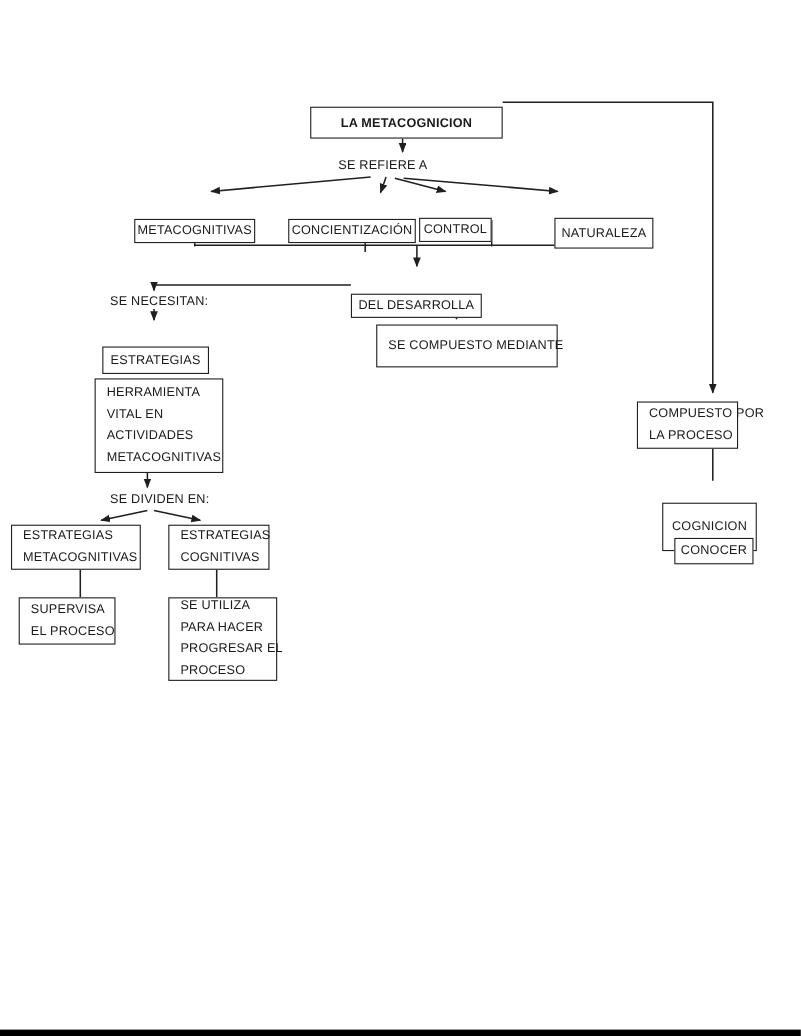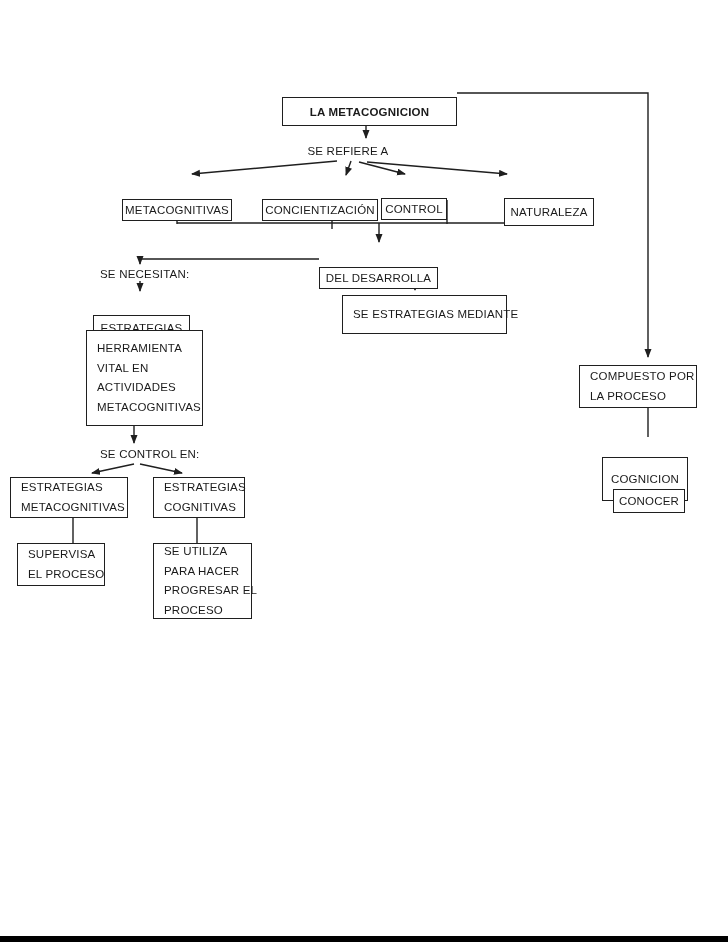--- a/index.html
+++ b/index.html
@@ -92,31 +92,31 @@
     <span>DEL DESARROLLA</span>
   </div>
 
   <div class="floating" style="left:100px;top:268px">SE NECESITAN:</div>
 
   <div class="node center" style="left:93px;top:295px;width:97px;height:25px">
     <span>ESTRATEGIAS</span>
   </div>
 
   <div class="node multi" style="left:342px;top:295px;width:165px;height:39px">
-    <div class="ln">SE ESTRATEGIAS MEDIANTE</div>
+    <div class="ln">SE COMPUESTO MEDIANTE</div>
   </div>
 
-  <div class="node multi" style="left:86px;top:330px;width:117px;height:96px">
+  <div class="node multi" style="left:86px;top:344px;width:117px;height:86px">
     <div class="ln">HERRAMIENTA</div>
     <div class="ln">VITAL EN</div>
     <div class="ln">ACTIVIDADES</div>
     <div class="ln">METACOGNITIVAS</div>
   </div>
 
-  <div class="floating" style="left:100px;top:448px">SE CONTROL EN:</div>
+  <div class="floating" style="left:100px;top:448px">SE DIVIDEN EN:</div>
 
   <div class="node multi" style="left:10px;top:477px;width:118px;height:41px">
     <div class="ln">ESTRATEGIAS</div>
     <div class="ln">METACOGNITIVAS</div>
   </div>
   <div class="node multi" style="left:153px;top:477px;width:92px;height:41px">
     <div class="ln">ESTRATEGIAS</div>
     <div class="ln">COGNITIVAS</div>
   </div>
 
@@ -125,21 +125,21 @@
     <div class="ln">PARA HACER</div>
     <div class="ln">PROGRESAR EL</div>
     <div class="ln">PROCESO</div>
   </div>
 
   <div class="node multi" style="left:17px;top:543px;width:88px;height:43px">
     <div class="ln">SUPERVISA</div>
     <div class="ln">EL PROCESO</div>
   </div>
 
-  <div class="node multi" style="left:579px;top:365px;width:118px;height:43px">
+  <div class="node multi" style="left:579px;top:365px;width:92px;height:43px">
     <div class="ln">COMPUESTO POR</div>
     <div class="ln">LA PROCESO</div>
   </div>
 
   <div class="node center" style="left:602px;top:437px;width:86px;height:44px">
     <span>COGNICION</span>
   </div>
 
   <div class="node center" style="left:613px;top:469px;width:72px;height:24px">
     <span>CONOCER</span>

